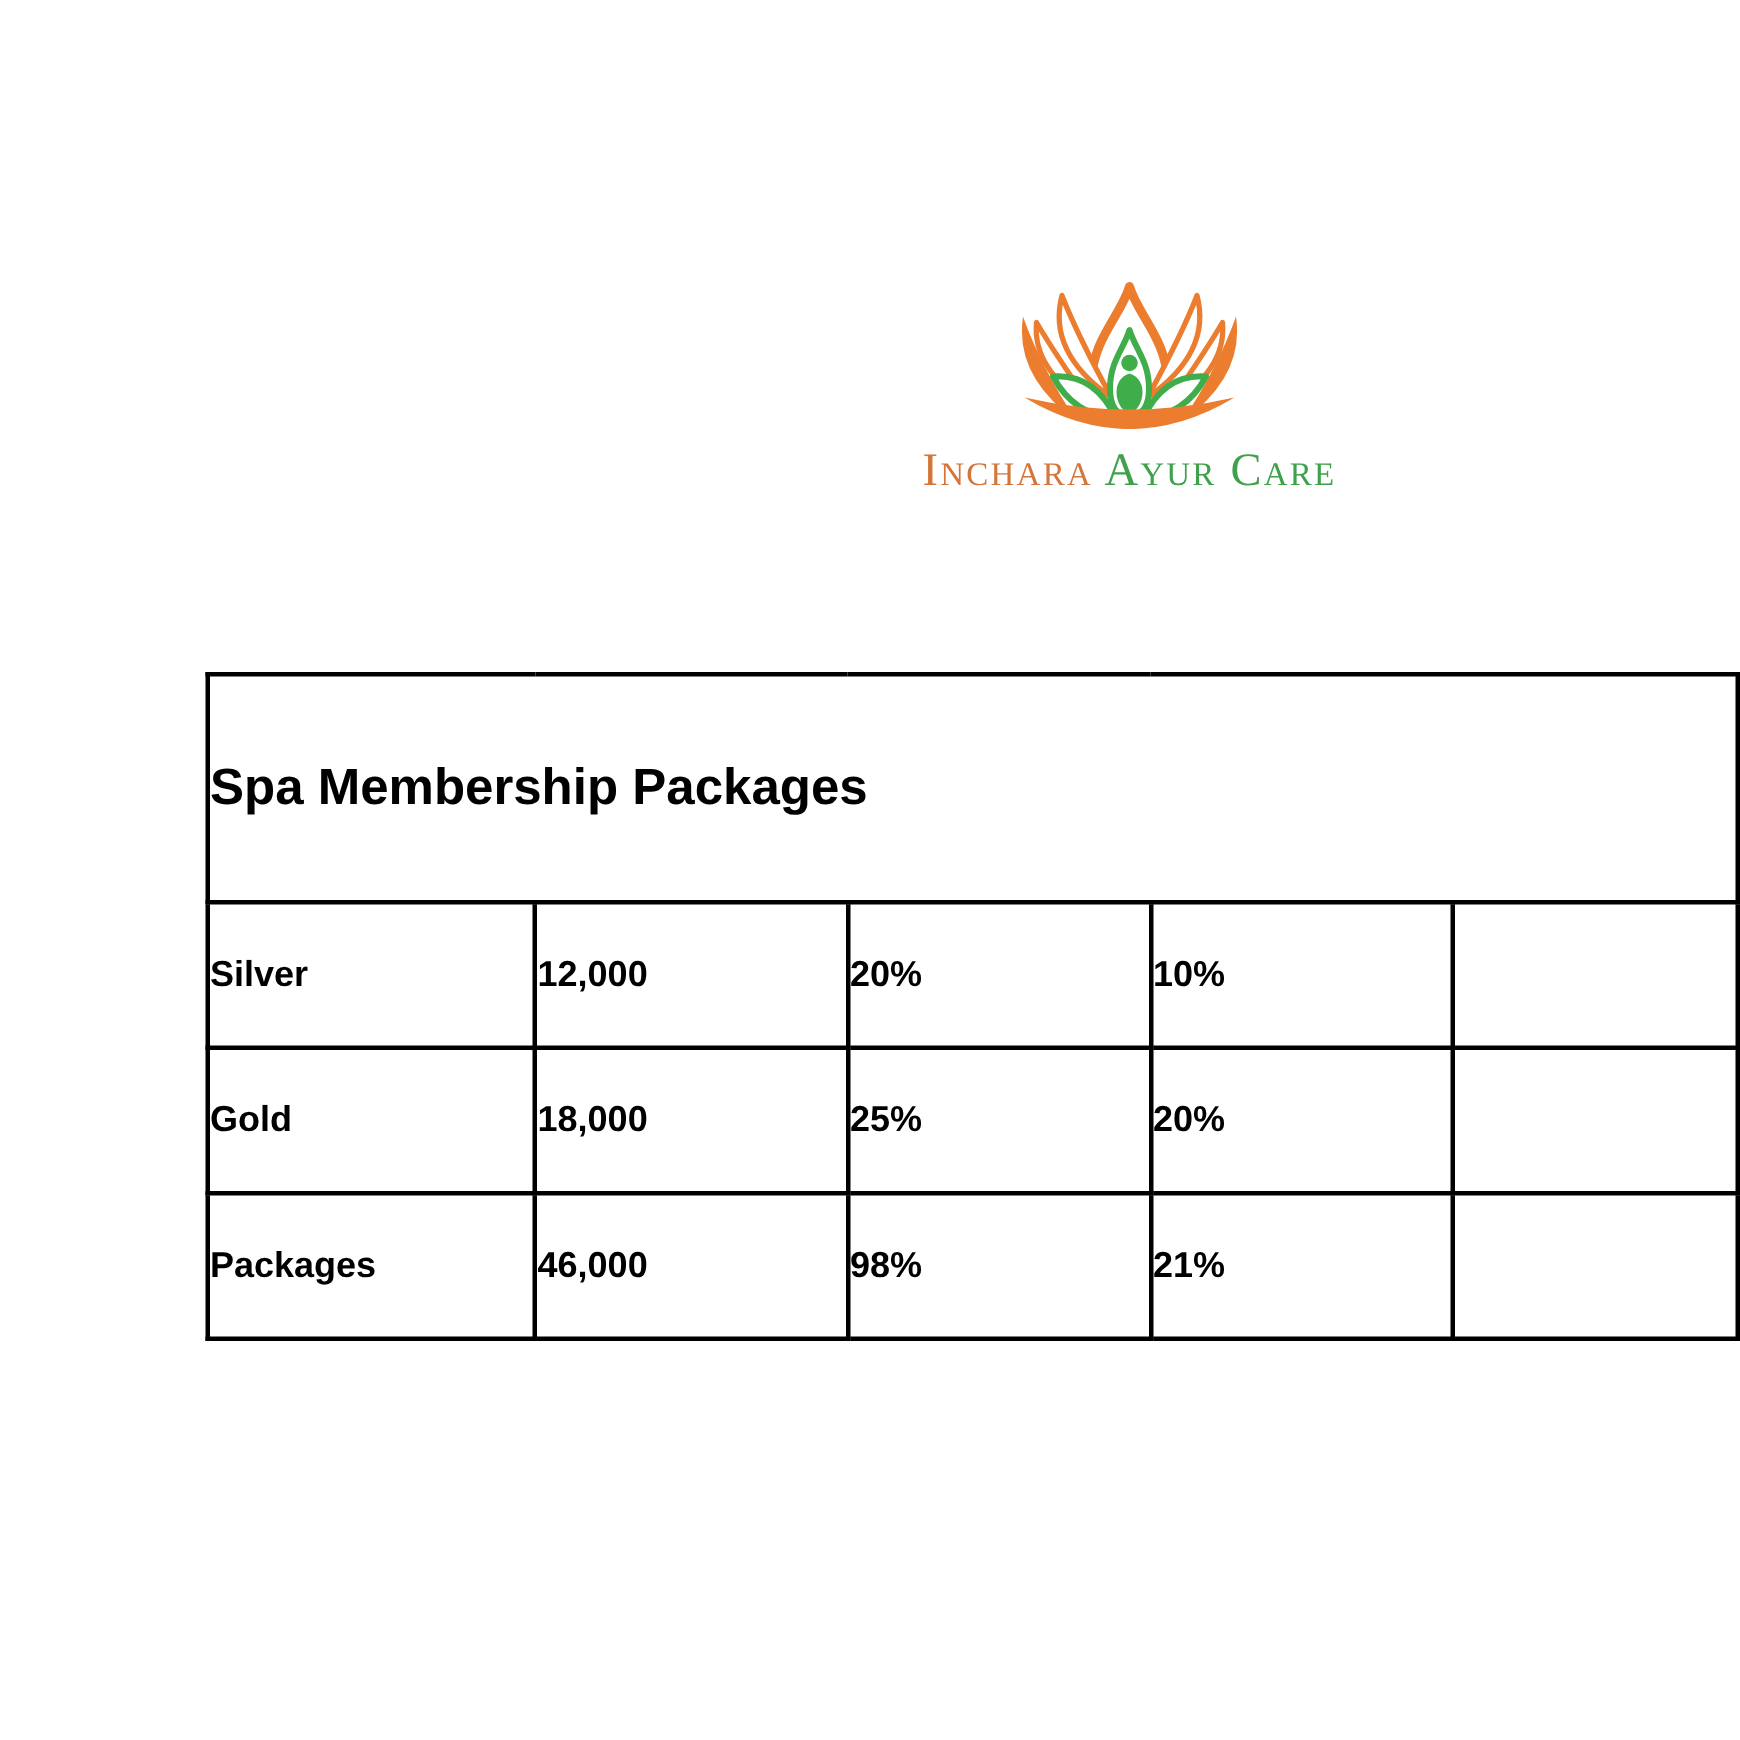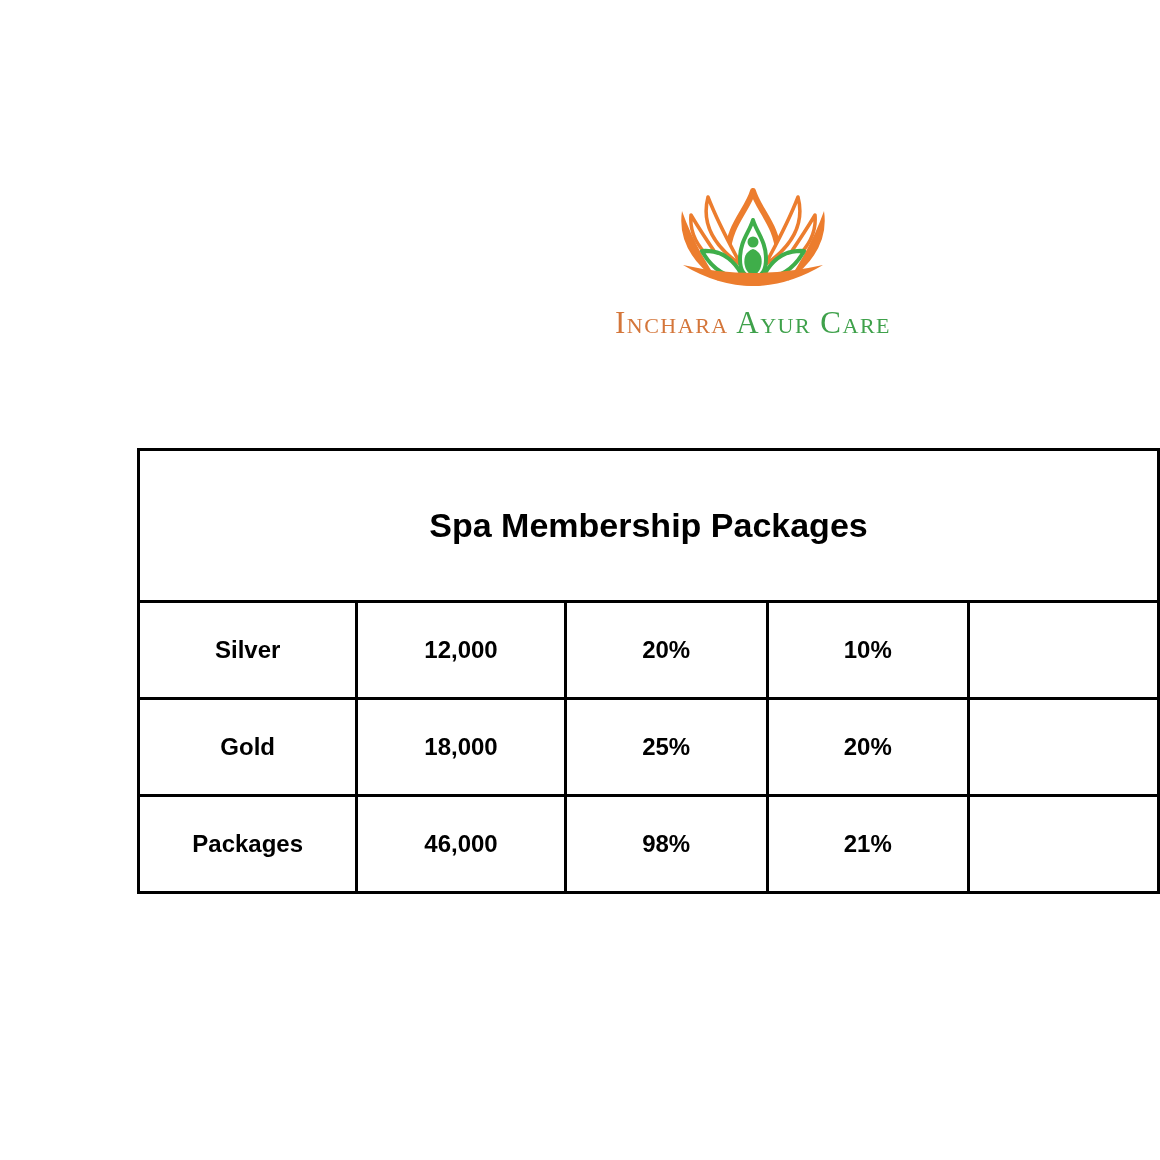--- a/index.html
+++ b/index.html
@@ -21,41 +21,40 @@
     width: 400px;
     text-align: center;
   }
   .logo-flower {
     display: block;
     margin: 0 auto;
     width: 150px;
     height: 112px;
   }
   .logo-text {
-    margin-top: 10px;
+    margin-top: 0;
     font-family: "Liberation Serif", serif;
     font-variant: small-caps;
     font-size: 31px;
     letter-spacing: 1.5px;
     line-height: 34px;
     white-space: nowrap;
   }
 
   
   .pkg-table {
     position: absolute;
     left: 137px;
     top: 448px;
     border-collapse: collapse;
     table-layout: fixed;
     color: #000000;
   }
   .pkg-table td {
     border: 3px solid #000000;
-    text-align: center;
     vertical-align: middle;
     padding: 0;
     background: #ffffff;
     overflow: hidden;
   }
   .title-cell {
     font-size: 34px;
     font-weight: bold;
     height: 149px;
   }

